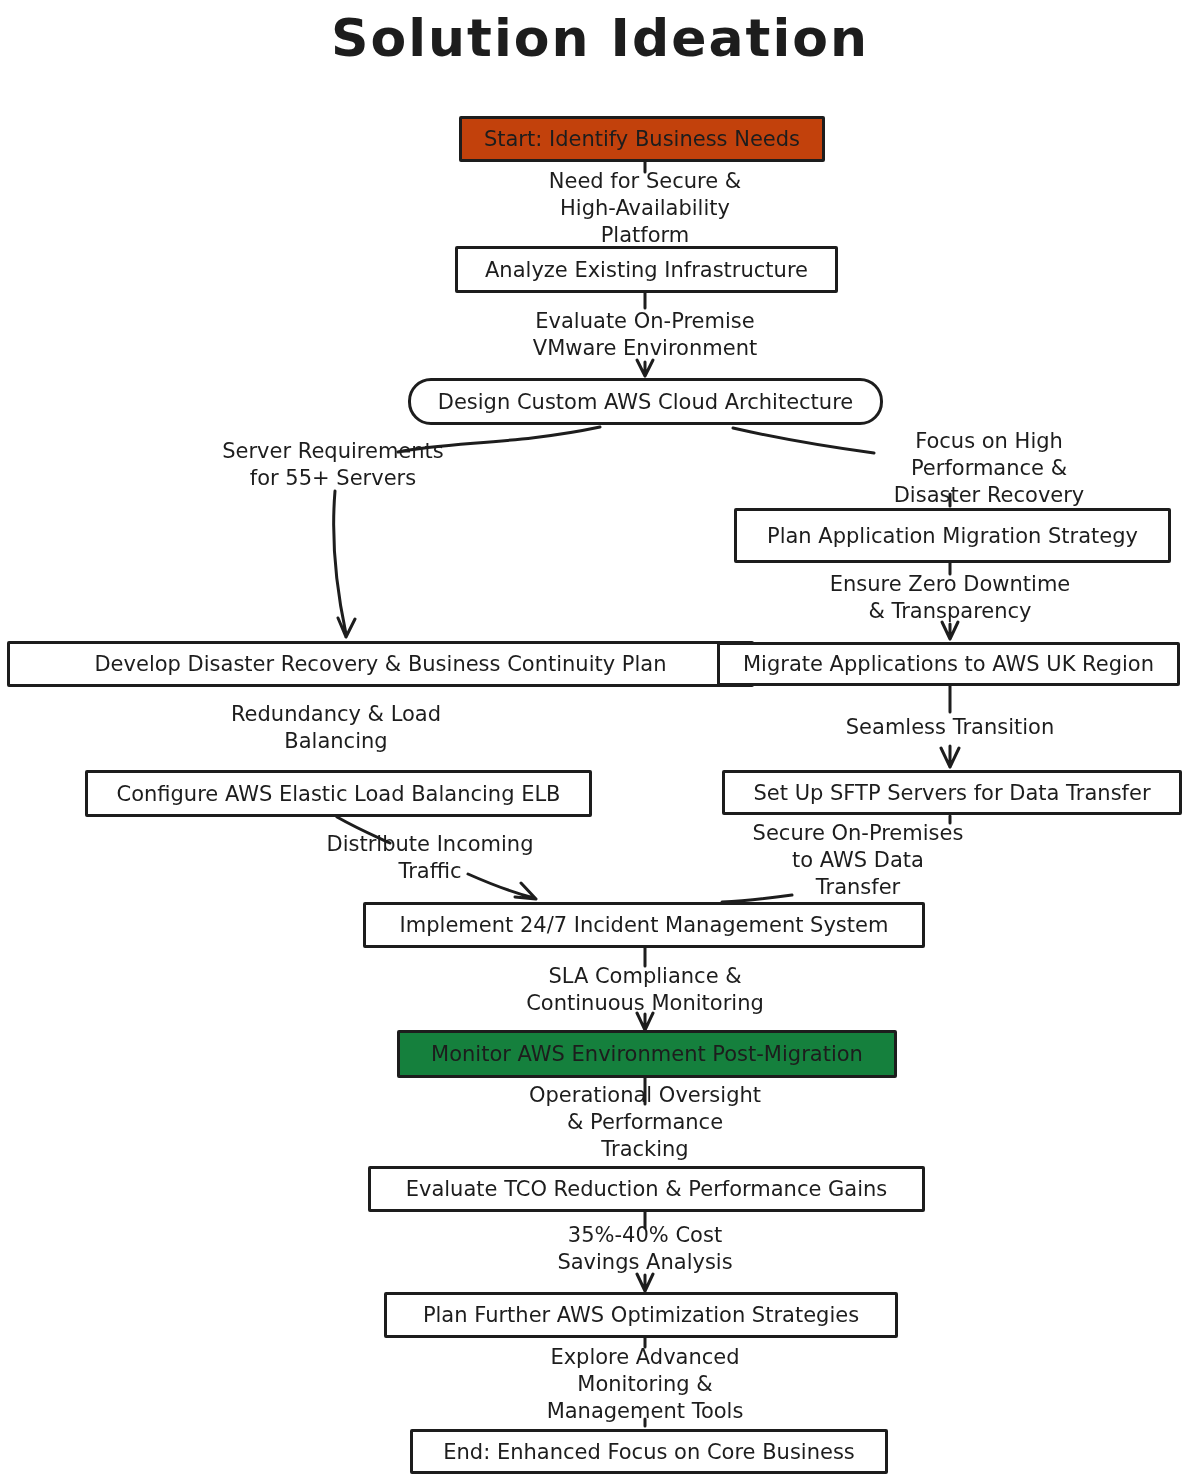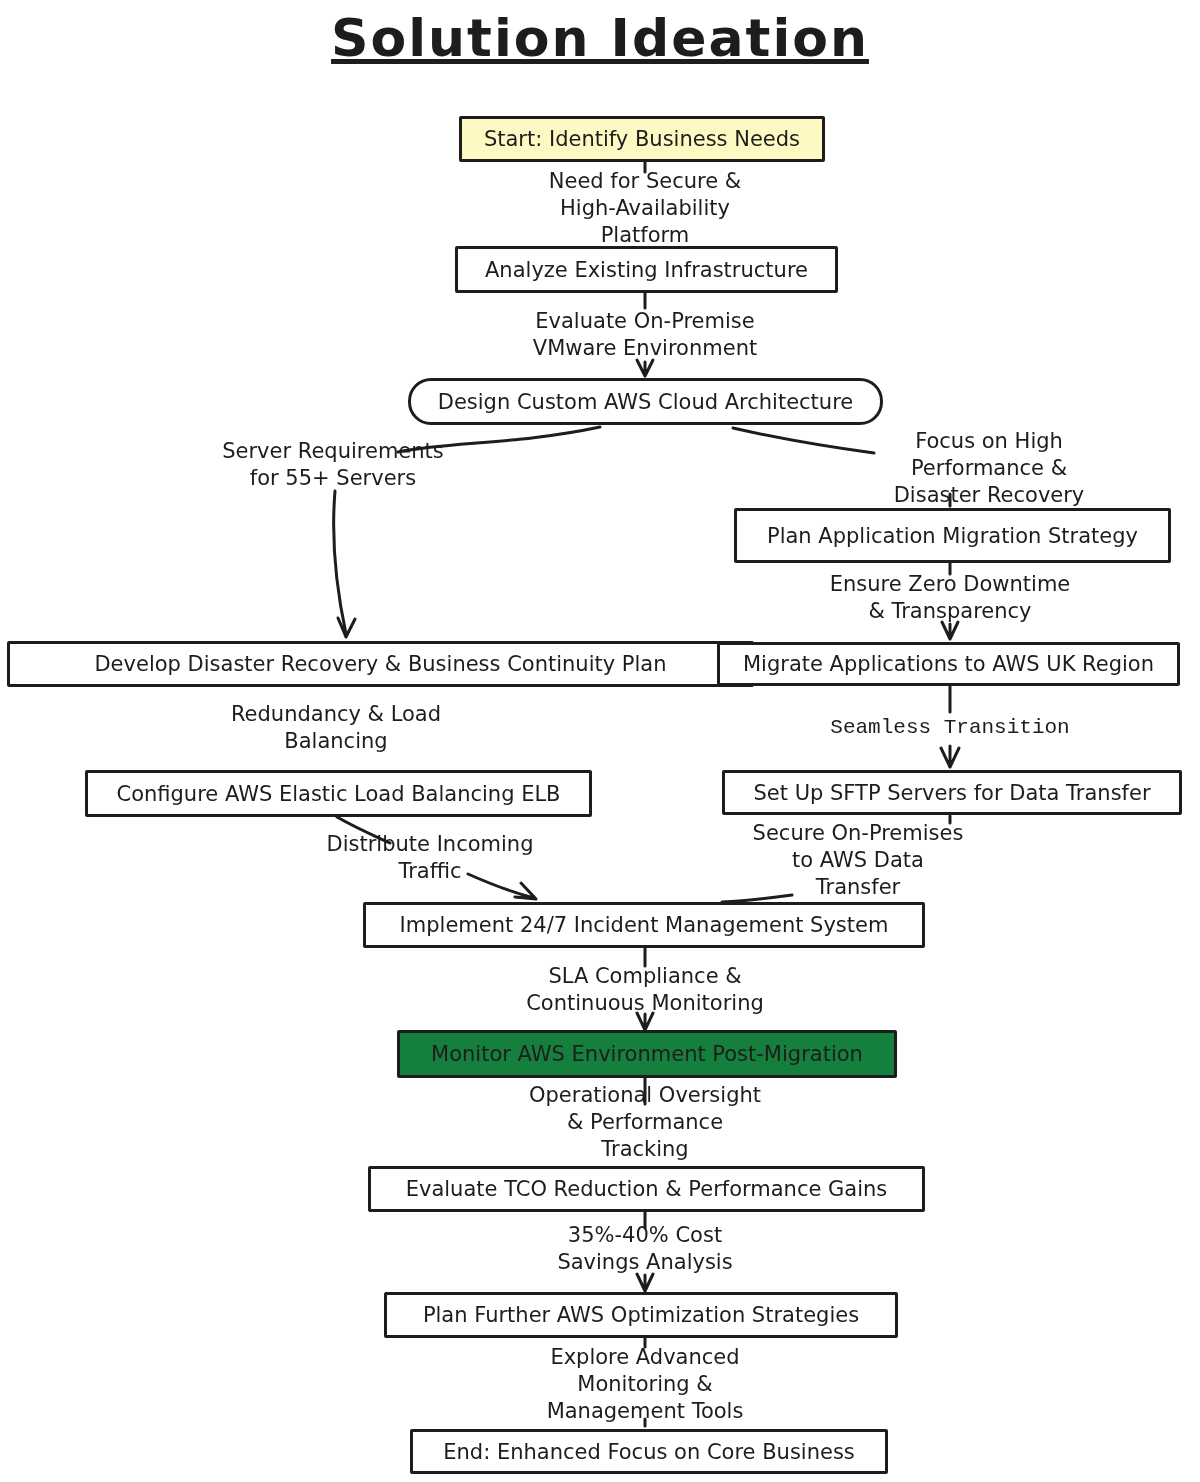--- a/index.html
+++ b/index.html
@@ -2,21 +2,21 @@
 <html><head>
 <meta charset="utf-8">
 <style>
   html,body{margin:0;padding:0;background:#ffffff;}
   .canvas{
     position:relative;width:1200px;height:1482px;background:#ffffff;
     font-family:"DejaVu Sans","Liberation Sans",sans-serif;color:#1d1d1d;overflow:hidden;
   }
   .diagram-title{
     position:absolute;top:8px;left:0;width:100%;text-align:center;
-    font-size:52px;font-weight:bold;letter-spacing:2px;color:#1d1d1d;text-decoration:underline;
+    font-size:52px;font-weight:bold;letter-spacing:2px;color:#1d1d1d;
   }
   svg.edges-layer{position:absolute;left:0;top:0;width:1200px;height:1482px;}
   svg.edges-layer path{fill:none;stroke:#1d1d1d;stroke-width:3;stroke-linecap:round;stroke-linejoin:round;}
   .node{
     position:absolute;box-sizing:border-box;border:3px solid #1d1d1d;border-radius:2px;
     background:#ffffff;display:flex;align-items:center;justify-content:center;
     font-size:21px;line-height:24px;text-align:center;padding:2px 8px;white-space:nowrap;
   }
   .elabel{
     position:absolute;transform:translateX(-50%);text-align:center;
@@ -36,21 +36,21 @@
       <path d="M950 686 L950 712 M950 746 L950 766 M941 748 L950 767 M959 748 L950 767" stroke="#1d1d1d"></path>
       <path d="M950 816 L950 823 M792 895 C762 899 740 901 722 902" stroke="#1d1d1d"></path>
       <path d="M337 817 C360 830 375 836 390 843 M468 874 C495 886 515 893 534 898 M515 897 L536 899 M521 883 L536 899" stroke="#1d1d1d"></path>
       <path d="M645 948 L645 966 M645 1014 L645 1028 M637 1013 L645 1030 M653 1013 L645 1030" stroke="#1d1d1d"></path>
       <path d="M645 1078 L645 1104" stroke="#1d1d1d"></path>
       <path d="M645 1212 L645 1228 M645 1275 L645 1289 M637 1274 L645 1291 M653 1274 L645 1291" stroke="#1d1d1d"></path>
       <path d="M645 1338 L645 1347 M645 1419 L645 1426" stroke="#1d1d1d"></path>
     </svg>
   <div class="diagram-title">Solution Ideation</div>
   <div id="nodes-layer">
-      <div class="node" style="left: 459px; top: 116px; width: 366px; height: 46px; border-color: rgb(29, 29, 29); background: #fef9c3;">Start: Identify Business Needs</div>
+      <div class="node" style="left: 459px; top: 116px; width: 366px; height: 46px; border-color: rgb(29, 29, 29); background: #c2410c;">Start: Identify Business Needs</div>
       <div class="node" style="left: 455px; top: 246px; width: 383px; height: 47px; border-color: rgb(29, 29, 29); background: rgb(255, 255, 255);">Analyze Existing Infrastructure</div>
       <div class="node" style="left: 408px; top: 378px; width: 475px; height: 47px; border-color: rgb(29, 29, 29); background: rgb(255, 255, 255); border-radius: 23px;">Design Custom AWS Cloud Architecture</div>
       <div class="node" style="left: 7px; top: 641px; width: 747px; height: 46px; border-color: rgb(29, 29, 29); background: rgb(255, 255, 255);">Develop Disaster Recovery &amp; Business Continuity Plan</div>
       <div class="node" style="left: 85px; top: 770px; width: 507px; height: 47px; border-color: rgb(29, 29, 29); background: rgb(255, 255, 255);">Configure AWS Elastic Load Balancing ELB</div>
       <div class="node" style="left: 734px; top: 508px; width: 437px; height: 55px; border-color: rgb(29, 29, 29); background: rgb(255, 255, 255);">Plan Application Migration Strategy</div>
       <div class="node" style="left: 717px; top: 642px; width: 463px; height: 44px; border-color: rgb(29, 29, 29); background: rgb(255, 255, 255);">Migrate Applications to AWS UK Region</div>
       <div class="node" style="left: 722px; top: 770px; width: 460px; height: 45px; border-color: rgb(29, 29, 29); background: rgb(255, 255, 255);">Set Up SFTP Servers for Data Transfer</div>
       <div class="node" style="left: 363px; top: 902px; width: 562px; height: 46px; border-color: rgb(29, 29, 29); background: rgb(255, 255, 255);">Implement 24/7 Incident Management System</div>
       <div class="node" style="left: 397px; top: 1030px; width: 500px; height: 48px; border-color: rgb(29, 29, 29); background: #15803d;">Monitor AWS Environment Post-Migration</div>
       <div class="node" style="left: 368px; top: 1166px; width: 557px; height: 46px; border-color: rgb(29, 29, 29); background: rgb(255, 255, 255);">Evaluate TCO Reduction &amp; Performance Gains</div>
@@ -65,21 +65,21 @@
 VMware Environment</div>
       <div class="elabel" style="left: 333px; top: 438px;">Server Requirements
 for 55+ Servers</div>
       <div class="elabel" style="left: 950px; top: 428px; margin-left: 39px;">Focus on High
 Performance &amp;
 Disaster Recovery</div>
       <div class="elabel" style="left: 950px; top: 571px;">Ensure Zero Downtime
 &amp; Transparency</div>
       <div class="elabel" style="left: 336px; top: 701px;">Redundancy &amp; Load
 Balancing</div>
-      <div class="elabel" style="left: 950px; top: 714px; font-family: Liberation Mono, monospace;">Seamless Transition</div>
+      <div class="elabel" style="left: 950px; top: 714px;">Seamless Transition</div>
       <div class="elabel" style="left: 430px; top: 831px;">Distribute Incoming
 Traffic</div>
       <div class="elabel" style="left: 858px; top: 820px;">Secure On-Premises
 to AWS Data
 Transfer</div>
       <div class="elabel" style="left: 645px; top: 963px;">SLA Compliance &amp;
 Continuous Monitoring</div>
       <div class="elabel" style="left: 645px; top: 1082px;">Operational Oversight
 &amp; Performance
 Tracking</div>

